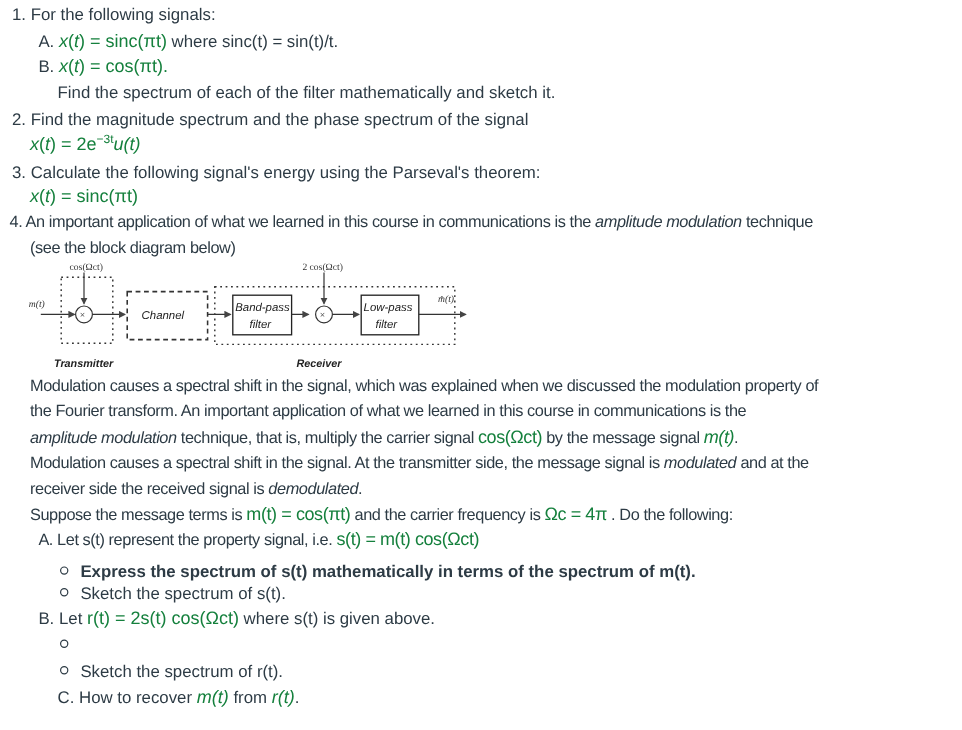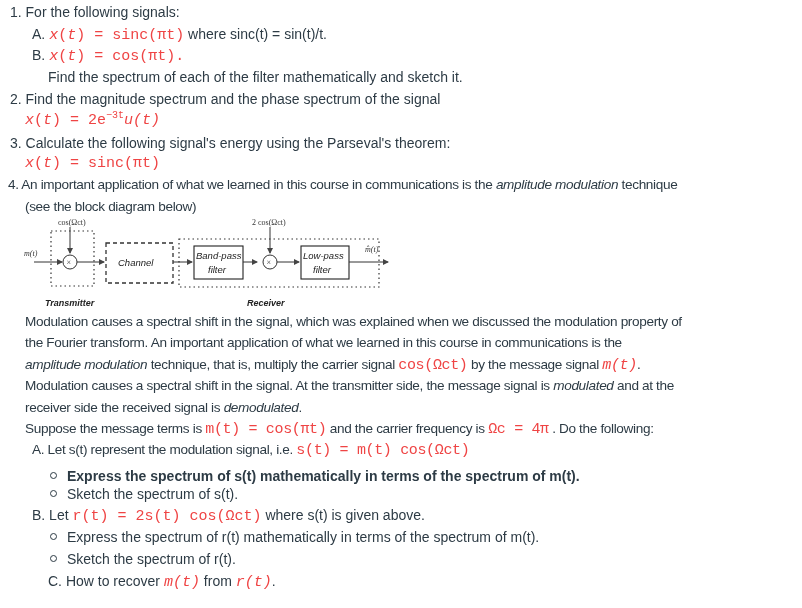--- a/index.html
+++ b/index.html
@@ -2,21 +2,21 @@
 <html><head>
   <meta charset="utf-8">
   <style>
     html, body { margin: 0; padding: 0; background: #ffffff; }
     body {
       width: 802px; height: 608px; position: relative; overflow: hidden;
       font-family: "Liberation Sans", "DejaVu Sans", sans-serif;
       color: #2d3b45; font-size: 14px;
     }
     .line { position: absolute; white-space: nowrap; line-height: 18px; }
-    .math { font-family: Liberation Mono, monospace; font-size: 15px; color: #ef4444; }
+    .math { font-family: Liberation Sans, sans-serif; font-size: 15px; color: #15803d; }
     .mi { font-style: italic; }
     .em { font-style: italic; }
     .narrow { font-family: "Liberation Sans", sans-serif; letter-spacing: -0.35px; font-size: 13.6px; }
     sup { font-size: 10px; vertical-align: 6px; line-height: 0; }
     .bullet { display:inline-block; width:5px; height:5px; border:1.3px solid #2d3b45; border-radius:50%; margin-right:10px; vertical-align: 2px; }
     #diagram { position: absolute; left: 22px; top: 214px; width: 370px; height: 96px; }
     .dlabel { font-family: "Liberation Serif", serif; font-size: 8px; fill: #333; }
     .dbox { font-family: "Liberation Sans", sans-serif; font-style: italic; font-size: 9.5px; fill: #222; }
     .dcap { font-family: "Liberation Sans", sans-serif; font-style: italic; font-size: 9px; font-weight: bold; fill: #222; }
   </style>
@@ -105,24 +105,24 @@
 <div class="line narrow" style="left:25px; top:377px;">
   <span>Modulation causes a spectral shift in the signal. At the transmitter side, the message signal is </span><span class="em">modulated</span><span> and at the</span>
 </div>
 <div class="line narrow" style="left:25px; top:399px;">
   <span>receiver side the received signal is </span><span class="em">demodulated</span>.
 </div>
 <div class="line narrow" style="left:25px; top:420px;">
   <span>Suppose the message terms is </span><span class="math">m(t) = cos(πt)</span><span> and the carrier frequency is </span><span class="math">Ωc = 4π</span><span> . Do the following:</span>
 </div>
 <div class="line narrow" style="left:32px; top:441px;">
-  <span>A. Let s(t) represent the modulation signal, i.e. </span><span class="math">s(t) = m(t) cos(Ωct)</span>
+  <span>A. Let s(t) represent the property signal, i.e. </span><span class="math">s(t) = m(t) cos(Ωct)</span>
 </div>
 <div class="line" style="left:50px; top:467px;font-weight:bold;"><span class="bullet"></span><span>Express the spectrum of s(t) mathematically in terms of the spectrum of m(t).</span></div>
 <div class="line" style="left:50px; top:485px;"><span class="bullet"></span><span>Sketch the spectrum of s(t).</span></div>
 <div class="line" style="left:32px; top:506px;">
   <span>B. Let </span><span class="math">r(t) = 2s(t) cos(Ωct)</span><span> where s(t) is given above.</span>
 </div>
-<div class="line" style="left:50px; top:528px;"><span class="bullet"></span><span>Express the spectrum of r(t) mathematically in terms of the spectrum of m(t).</span></div>
+<div class="line" style="left:50px; top:528px;"><span class="bullet"></span></div>
 <div class="line" style="left:50px; top:550px;"><span class="bullet"></span><span>Sketch the spectrum of r(t).</span></div>
 <div class="line" style="left:48px; top:572px;">
   <span>C. How to recover </span><span class="math mi">m(t)</span><span> from </span><span class="math mi">r(t)</span><span>.</span>
 </div>
 
 </body></html>

